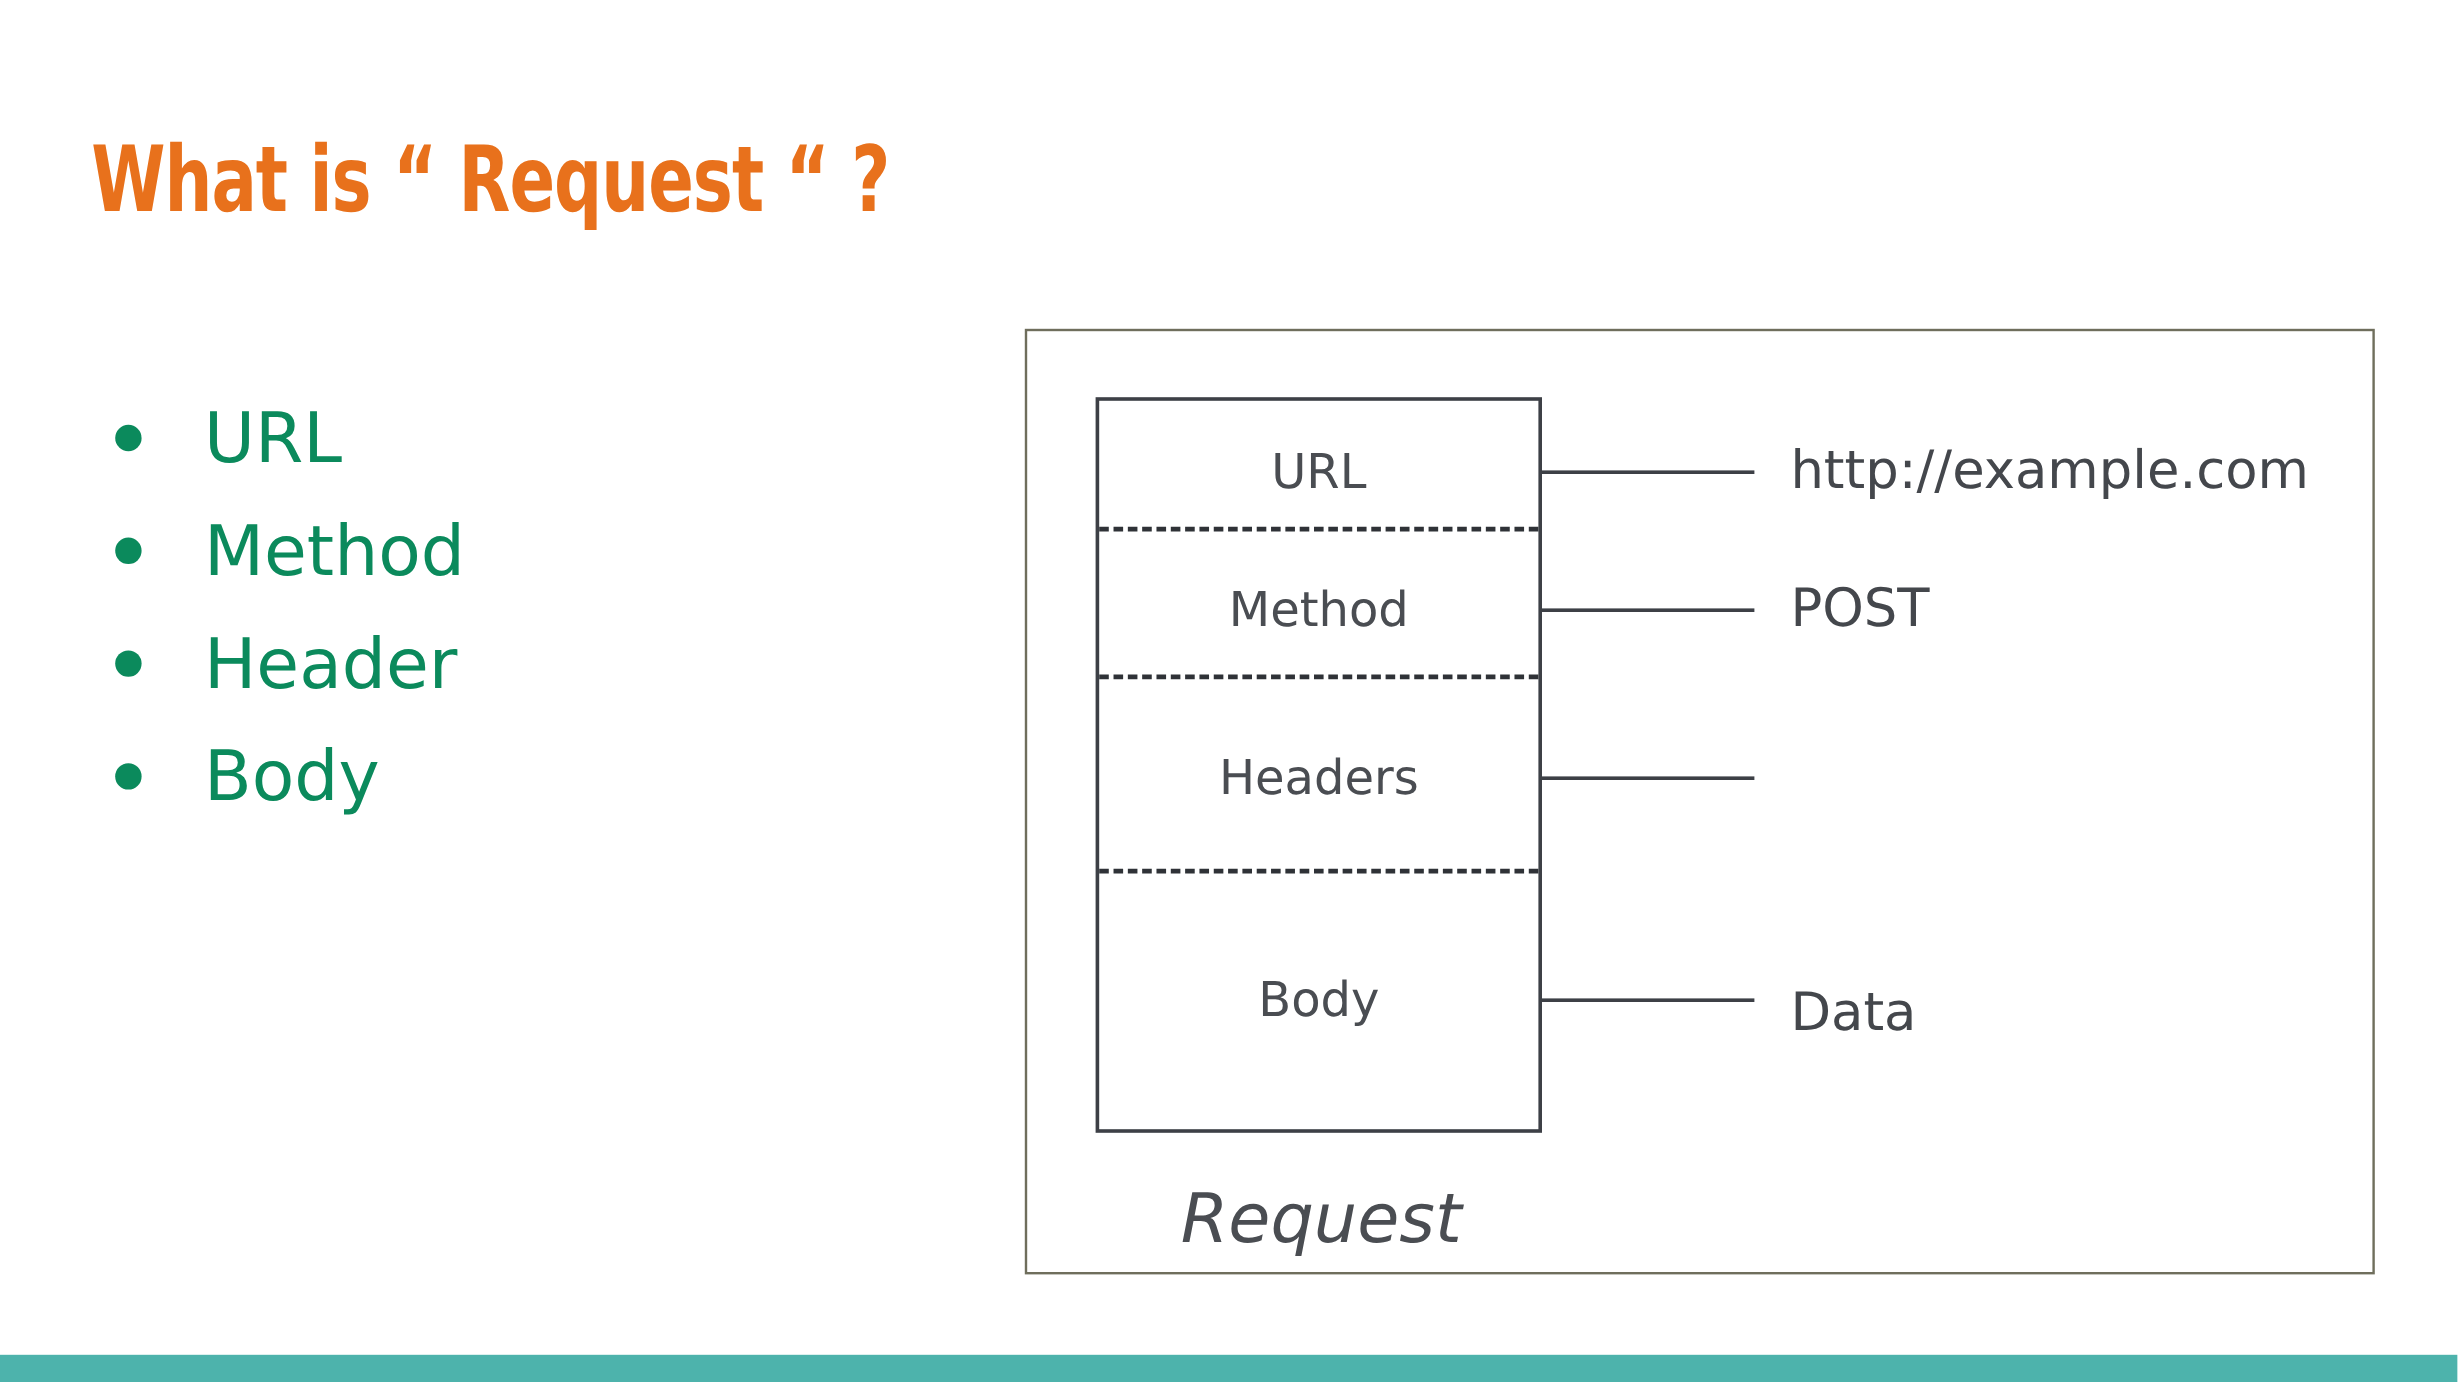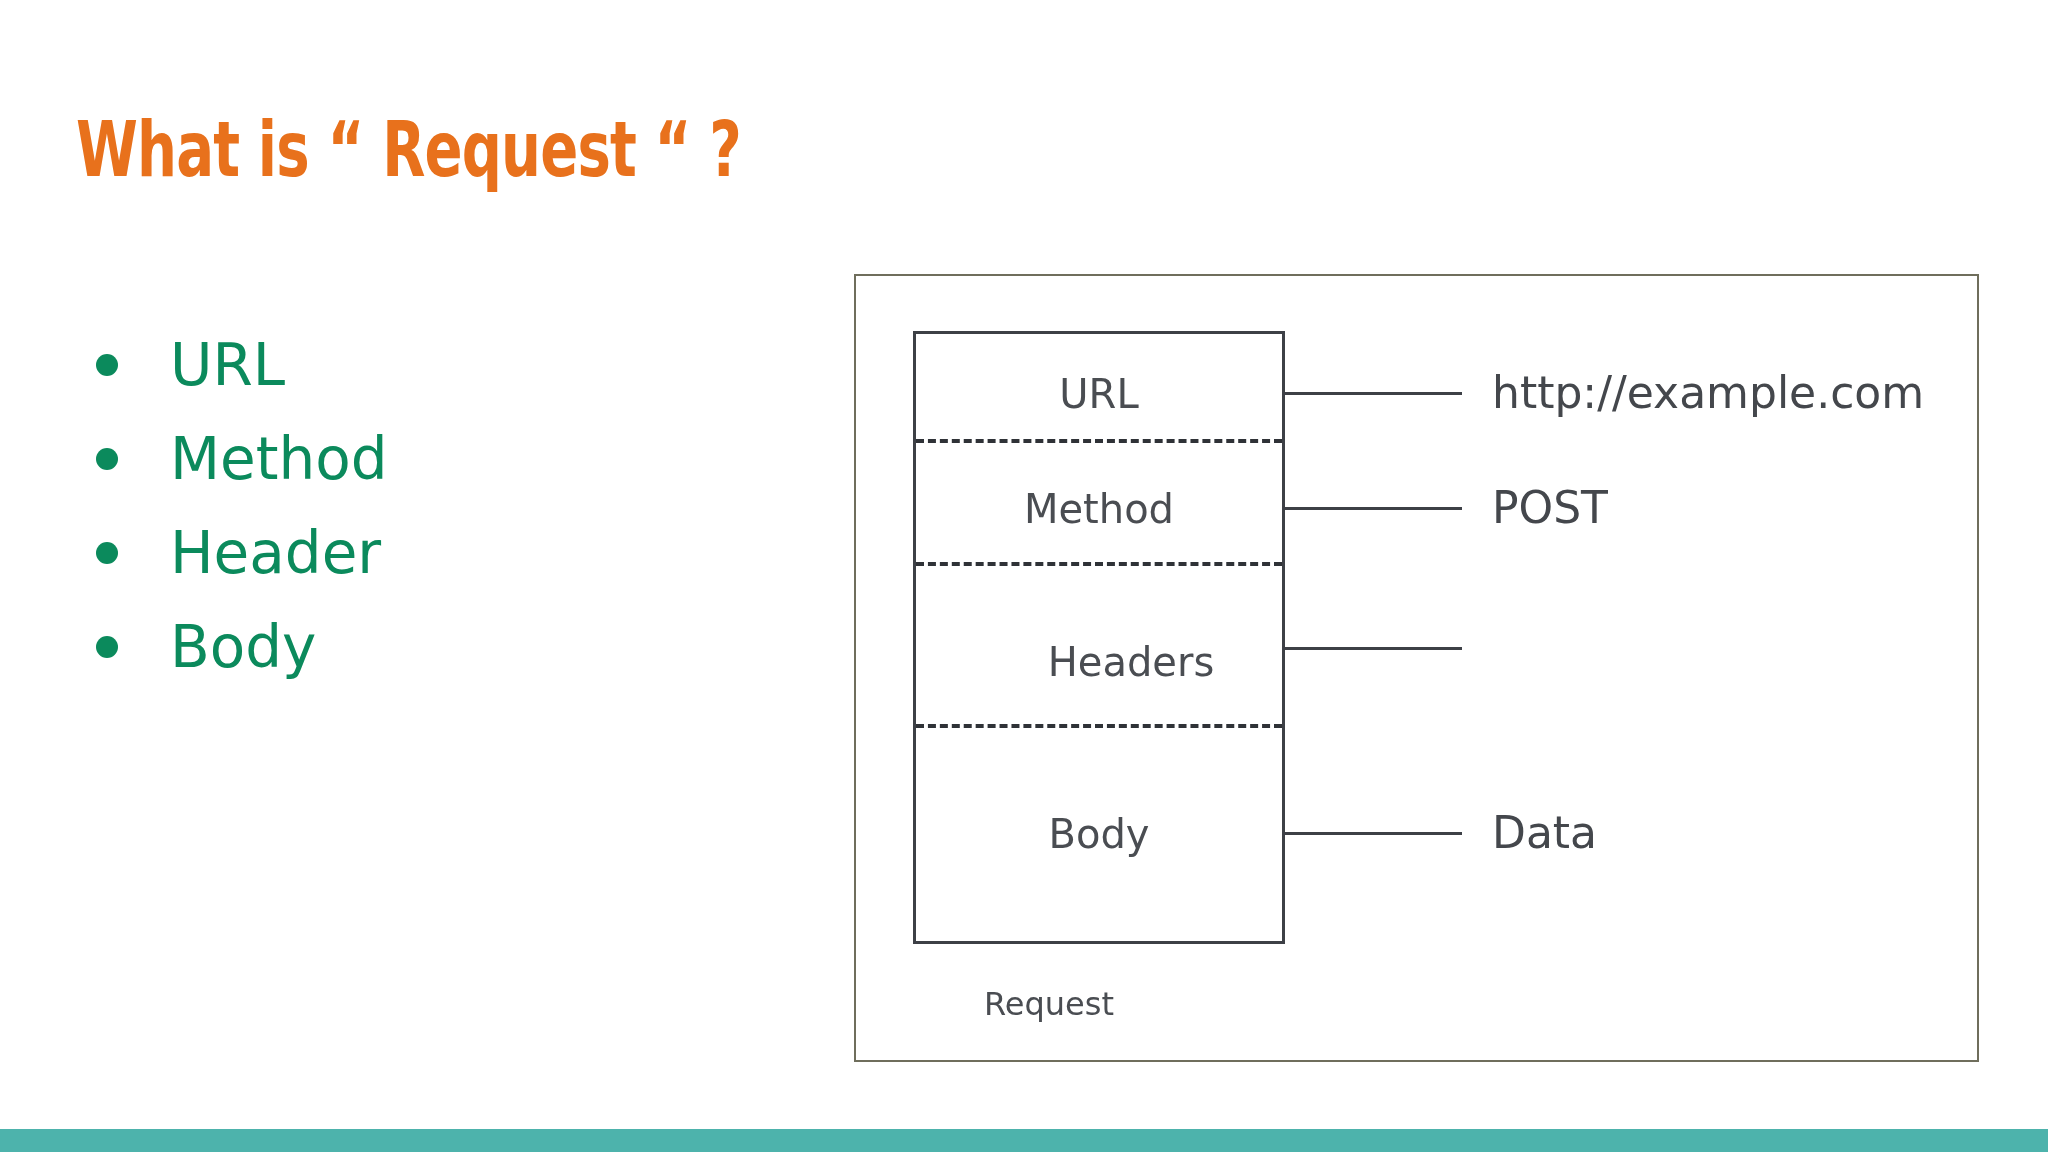--- a/index.html
+++ b/index.html
@@ -115,21 +115,22 @@
     font-size: 44px;
     color: #44474c;
     line-height: 1;
     white-space: nowrap;
   }
   .caption {
     position: absolute;
     left: 128px;
     top: 712px;
     font-family: "DejaVu Sans", sans-serif;
-    font-size: 32px;
+    font-style: italic;
+    font-size: 57px;
     color: #4a4d52;
     line-height: 1;
     white-space: nowrap;
   }
 
   
   .footer-bar {
     position: absolute;
     left: 0;
     top: 1129px;
@@ -172,31 +173,31 @@
   <div class="diagram-outer">
 
     <div class="inner-box">
 
       <div class="divider" style="top:105px;"></div>
       <div class="divider" style="top:228px;"></div>
       <div class="divider" style="top:390px;"></div>
 
       <div class="seg-label" style="top:40px;">URL</div>
       <div class="seg-label" style="top:155px;">Method</div>
-      <div class="seg-label" style="top:308px;margin-left:32px;">Headers</div>
+      <div class="seg-label" style="top:295px;">Headers</div>
       <div class="seg-label" style="top:480px;">Body</div>
     </div>
 
     <div class="connector" style="left:429px; top:116px; width:177px;"></div>
     <div class="connector" style="left:429px; top:231px; width:177px;"></div>
     <div class="connector" style="left:429px; top:371px; width:177px;"></div>
     <div class="connector" style="left:429px; top:556px; width:177px;"></div>
 
     <div class="value-label" style="left:636px; top:95px;">http://example.com</div>
     <div class="value-label" style="left:636px; top:210px;">POST</div>
-    <div class="value-label" style="left:636px; top:535px;">Data</div>
+    <div class="value-label" style="left:636px; top:546px;">Data</div>
 
     <div class="caption">Request</div>
   </div>
 
   <div class="footer-bar"></div>
 
 </div>
 
 </body></html>

